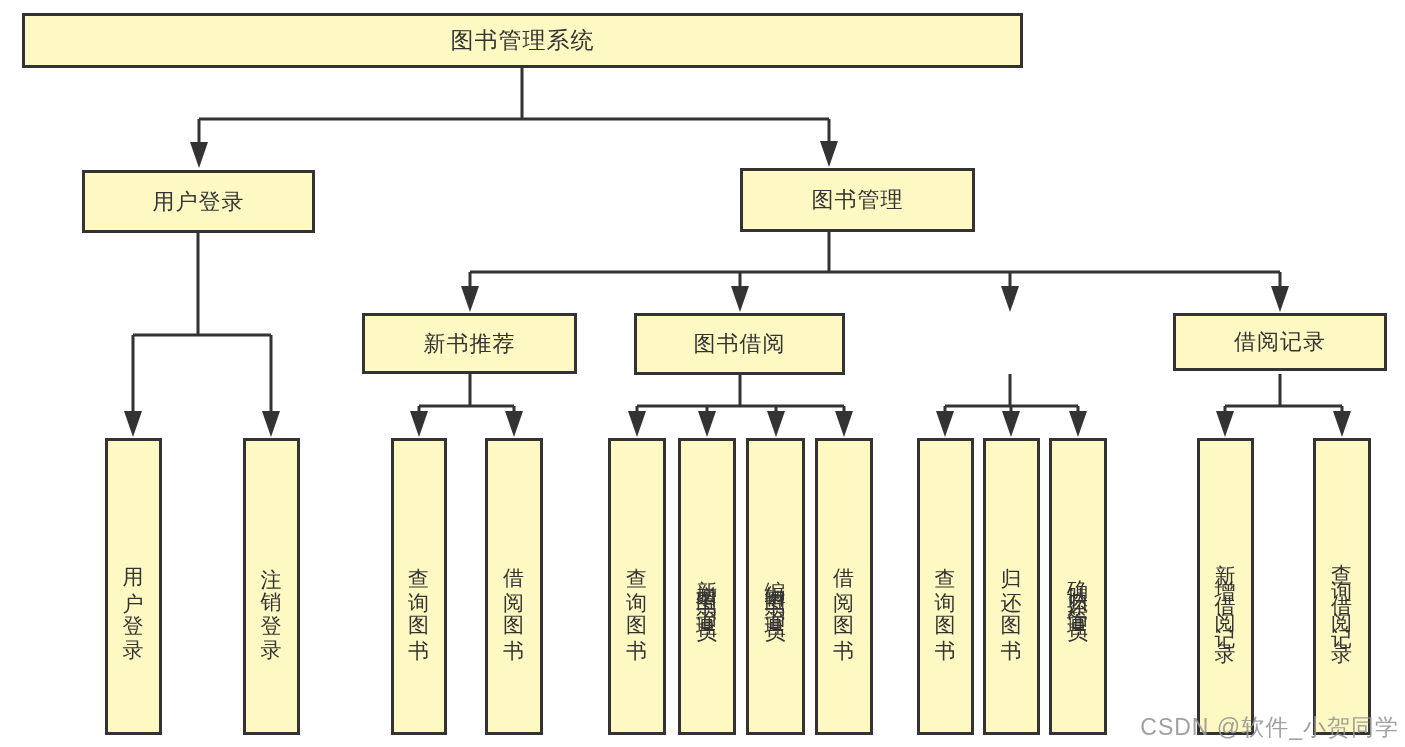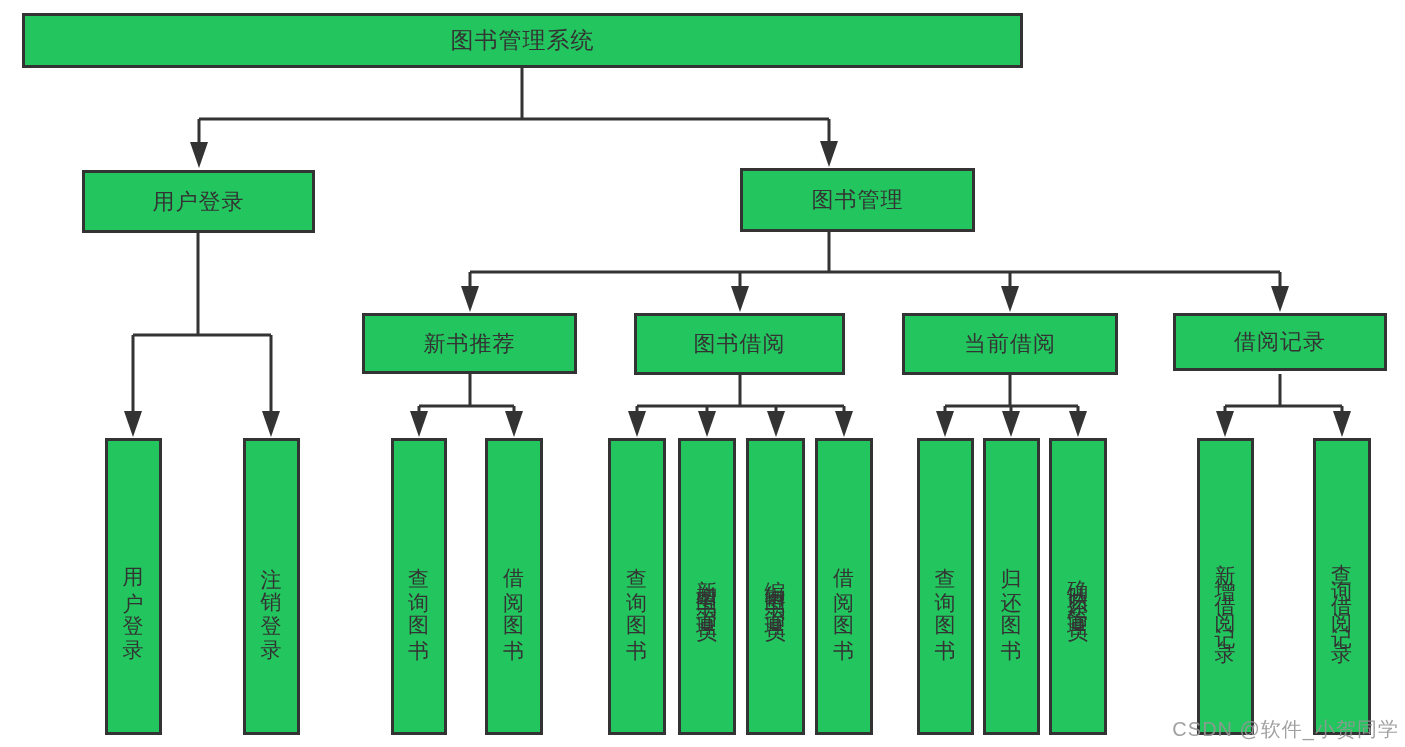--- a/index.html
+++ b/index.html
@@ -10,21 +10,21 @@
     background:#ffffff;
     overflow:hidden;
     font-family:"Liberation Sans","DejaVu Sans",sans-serif;
     color:#333333;
   }
   .connectors{position:absolute;left:0;top:0;z-index:1;}
   .node{
     position:absolute;
     box-sizing:border-box;
     border:3px solid #333333;
-    background:#22c55e;
+    background:#fef9c3;
     display:flex;
     align-items:center;
     justify-content:center;
     z-index:2;
   }
   .node.h span{font-size:22px;letter-spacing:1px;white-space:nowrap;}
   #n-root span{font-size:23px;}
   .node.v span{
     writing-mode:vertical-rl;
     text-orientation:mixed;
@@ -57,21 +57,21 @@
   #n-leaf-cb-return{left:983px;width:57px;}
   #n-leaf-cb-confirm{left:1049px;width:58px;}
   #n-leaf-br-add{left:1197px;width:57px;}
   #n-leaf-br-query{left:1313px;width:58px;}
 
   .watermark{
     position:absolute;
     right:6px;
     bottom:4px;
     z-index:3;
-    font-size:20px;
+    font-size:23px;
     color:rgba(150,150,150,0.9);
     letter-spacing:1px;
     white-space:nowrap;
   }
 </style>
 </head>
 <body>
 
 <div id="canvas">
 
@@ -124,23 +124,20 @@
   <div class="node h" id="n-book-mgmt">
     <span>图书管理</span>
   </div>
 
   <div class="node h" id="n-new-book-rec">
     <span>新书推荐</span>
   </div>
   <div class="node h" id="n-book-borrow">
     <span>图书借阅</span>
   </div>
-  <div class="node h" id="n-current-borrow">
-    <span>当前借阅</span>
-  </div>
   <div class="node h" id="n-borrow-records">
     <span>借阅记录</span>
   </div>
 
   <div class="node v leaf ls-lg" id="n-leaf-user-login">
     <span>用户登录</span>
   </div>
   <div class="node v leaf ls-lg" id="n-leaf-logout">
     <span>注销登录</span>
   </div>

